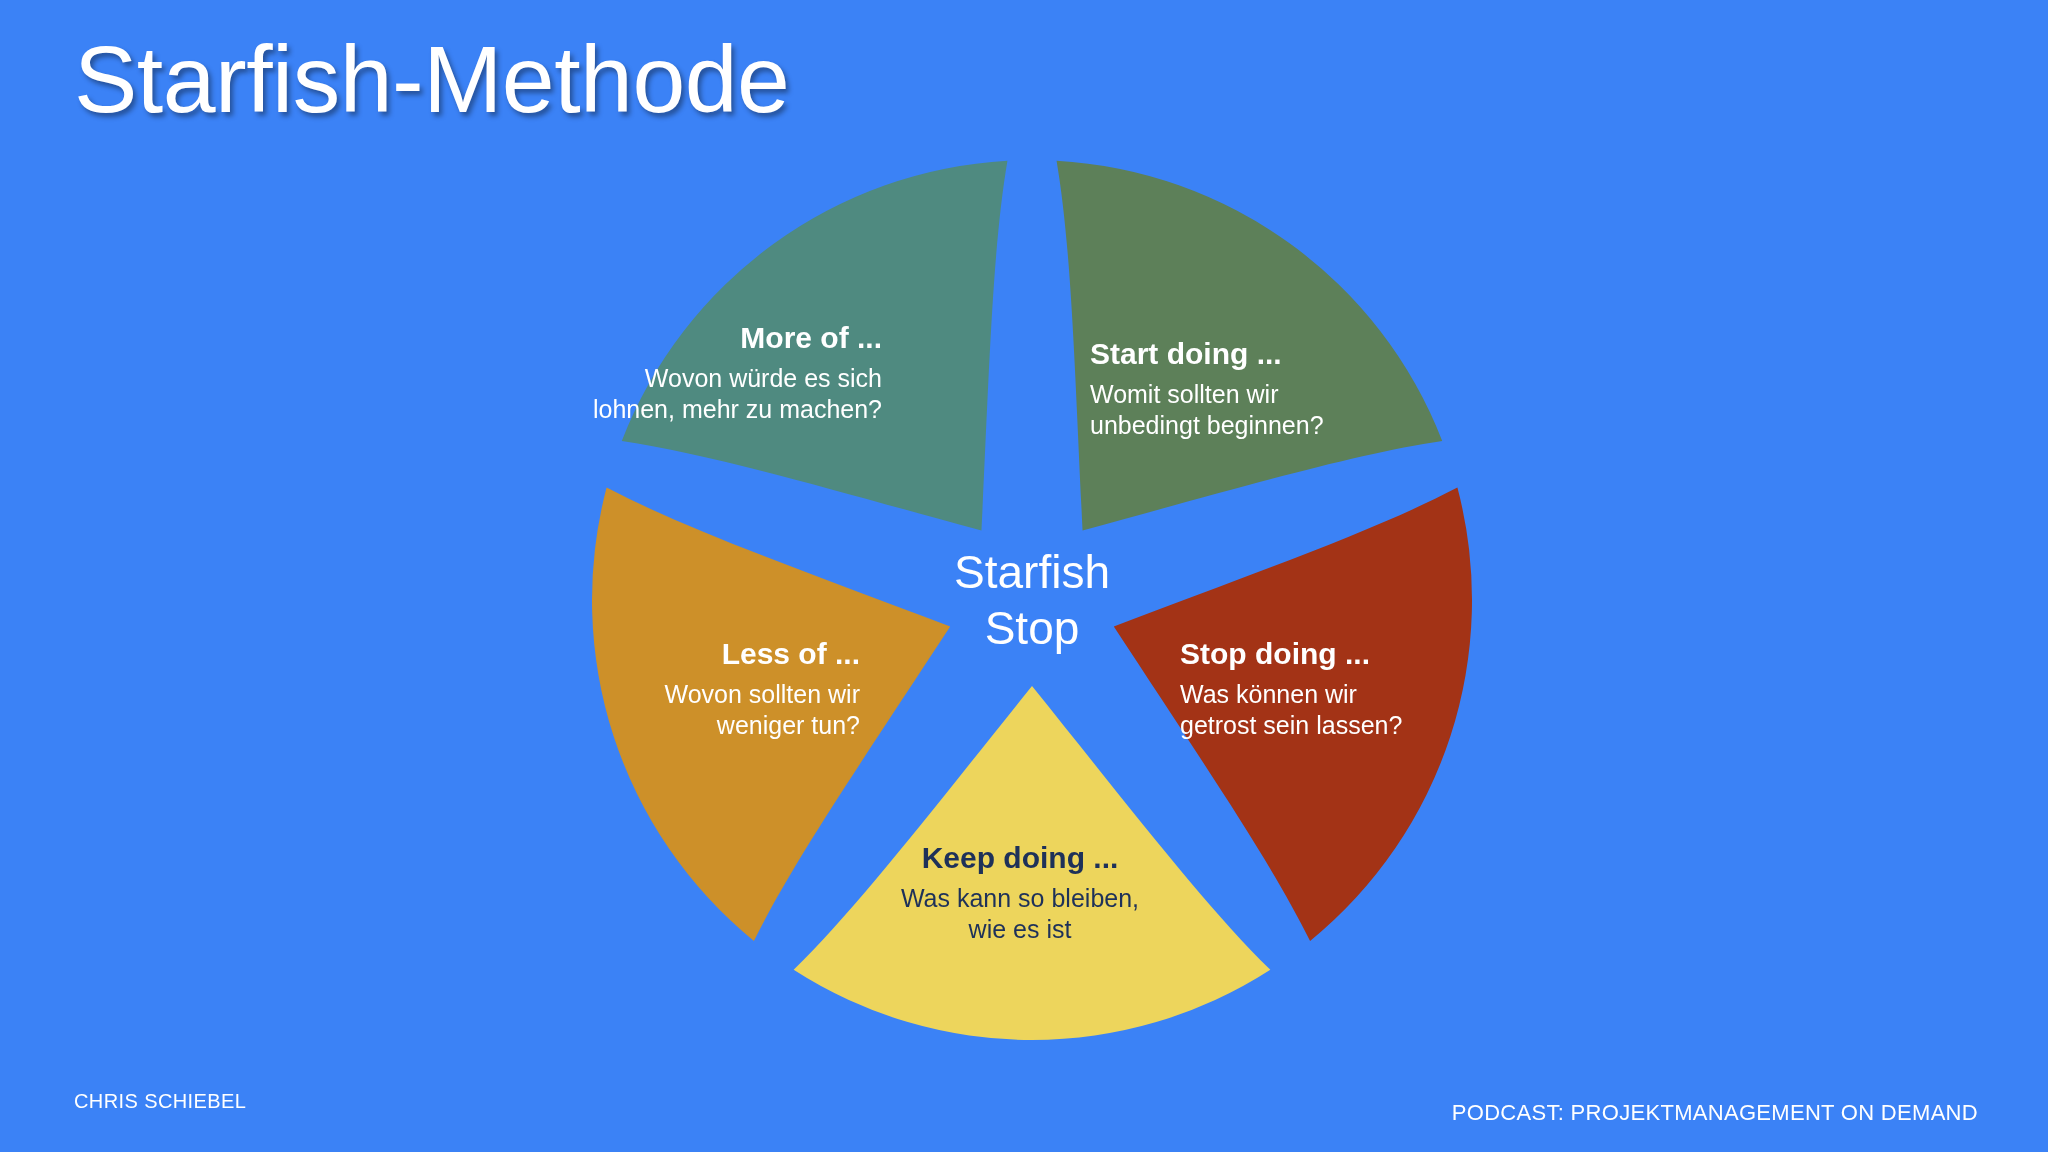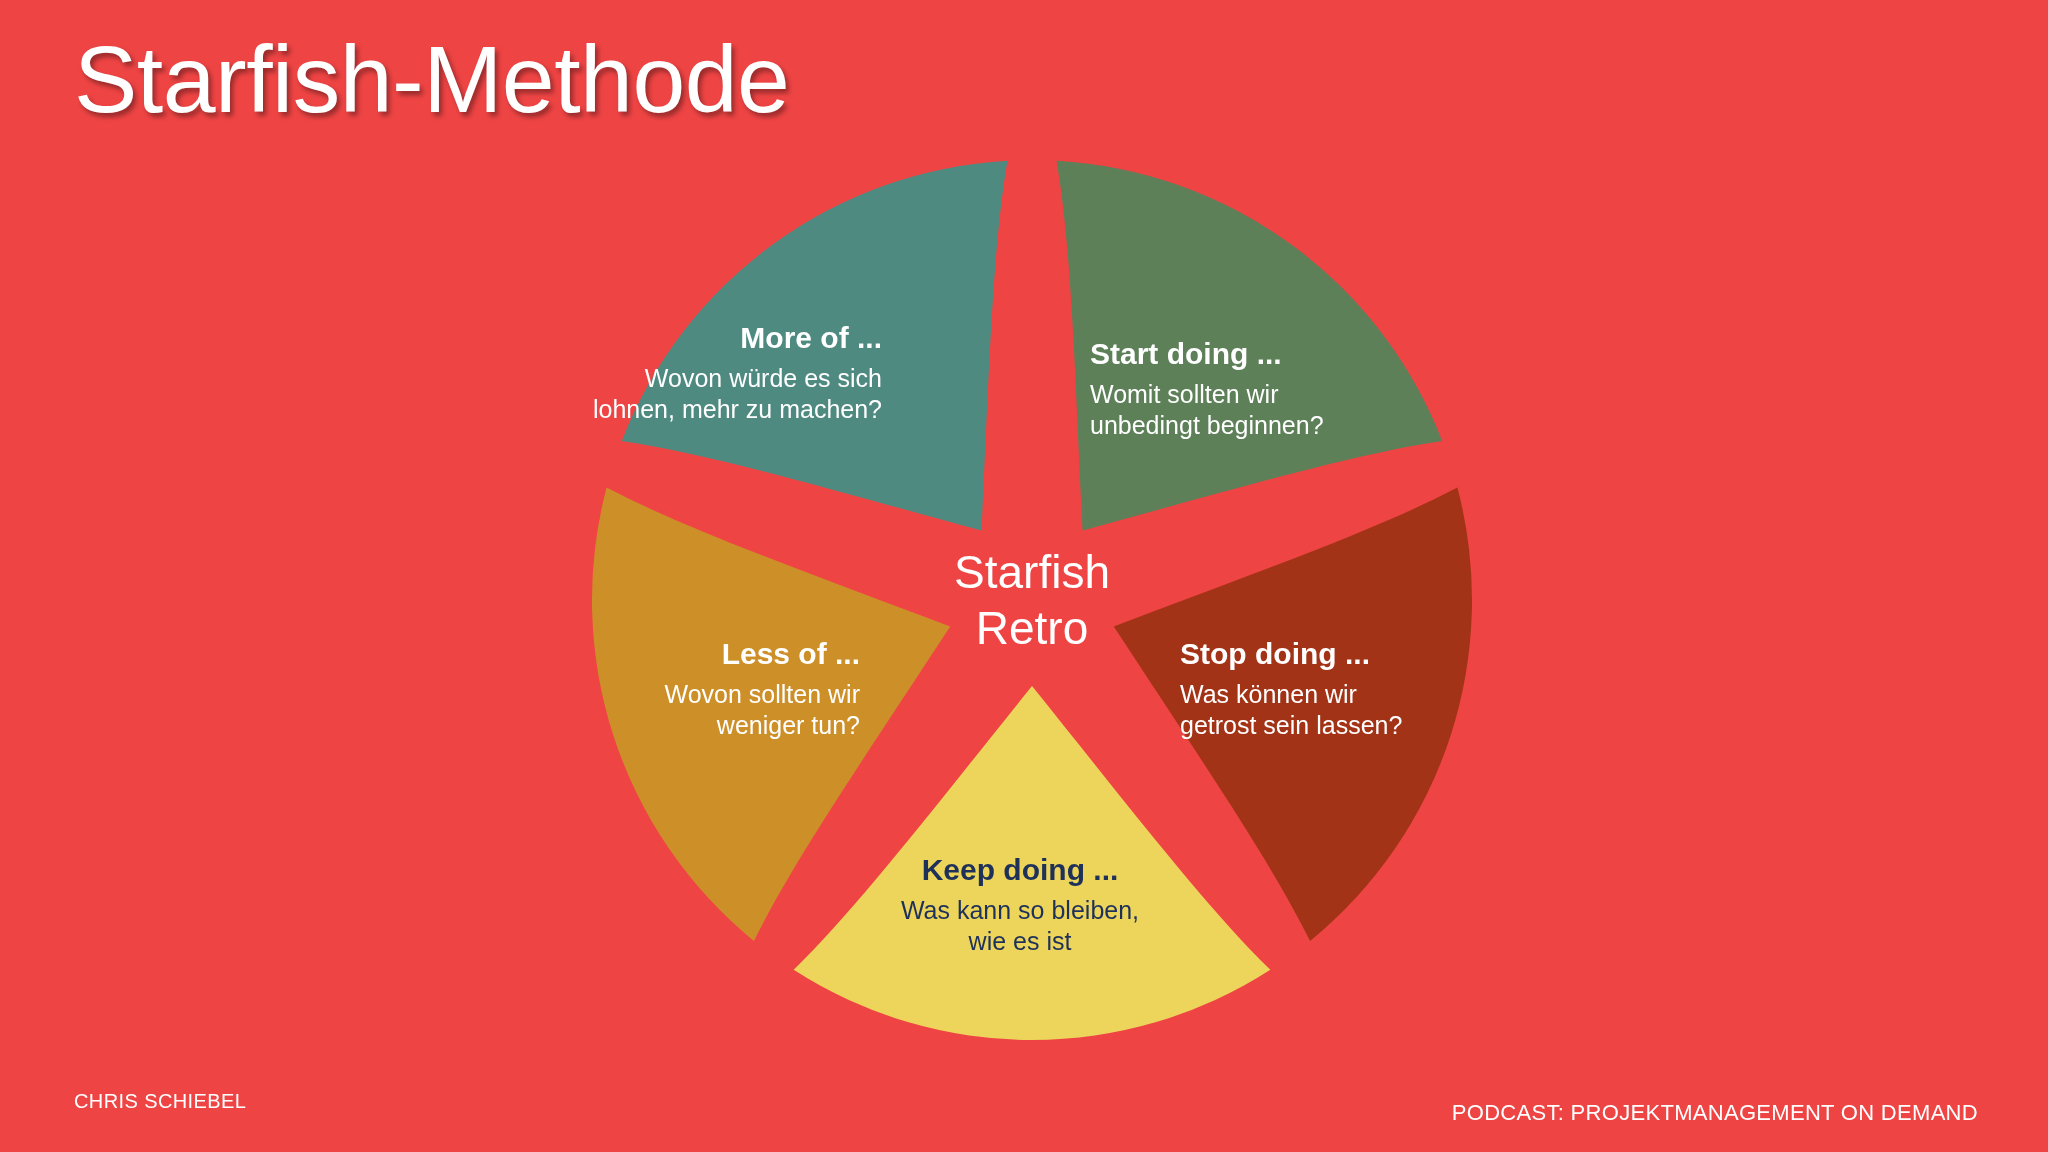--- a/index.html
+++ b/index.html
@@ -11,21 +11,21 @@
     width: 2048px;
     height: 1152px;
     overflow: hidden;
     font-family: "Liberation Sans", sans-serif;
     position: relative;
   }
 
   .slide {
     position: absolute;
     inset: 0;
-    background: #ef4444;
+    background: #3b82f6;
   }
 
   .page-title {
     position: absolute;
     left: 74px;
     top: 28px;
     font-family: "Liberation Sans", sans-serif;
     font-size: 95px;
     line-height: 1.08;
     font-weight: 400;
@@ -120,21 +120,21 @@
     text-align: right;
   }
   
   #label-keep {
     left: 855px;
     top: 840px;
     width: 330px;
     text-align: center;
     color: #1e3159;
   }
-  #label-keep .ph { color: #1e3159; margin-top: 12px; }
+  #label-keep .ph { color: #1e3159; }
   #label-keep .pd { color: #1e3159; }
 
   .footer-left {
     position: absolute;
     left: 74px;
     top: 1090px;
     font-size: 20px;
     letter-spacing: 0.4px;
     color: #ffffff;
     font-weight: 400;
@@ -165,21 +165,21 @@
         <path class="petal-shape" id="petal-2" fill="#a33316" d="M 867.40 329.60 A 440 440 0 0 1 720.09 782.98 C 679.72 701.60 612.66 604.43 523.79 468.58 C 675.54 410.91 786.91 371.70 867.40 329.60 Z"></path>
         <path class="petal-shape" id="petal-3" fill="#edd55c" d="M 680.35 811.85 A 440 440 0 0 1 203.65 811.85 C 268.56 748.30 340.26 654.50 442.00 528.00 C 543.74 654.50 615.44 748.30 680.35 811.85 Z"></path>
         <path class="petal-shape" id="petal-4" fill="#cd9029" d="M 163.91 782.98 A 440 440 0 0 1 16.60 329.60 C 97.09 371.70 208.46 410.91 360.21 468.58 C 271.34 604.43 204.28 701.60 163.91 782.98 Z"></path>
       </g>
     </svg>
   </div>
 
   <div class="center-label">
     <div class="center-text">
       <div>Starfish</div>
-      <div>Retro</div>
+      <div>Stop</div>
     </div>
   </div>
 
   <div class="petal-label" id="label-more">
     <div class="ph">More of ...</div>
     <div class="pd">Wovon würde es sich</div>
     <div class="pd">lohnen, mehr zu machen?</div>
   </div>
 
   <div class="petal-label" id="label-start">

